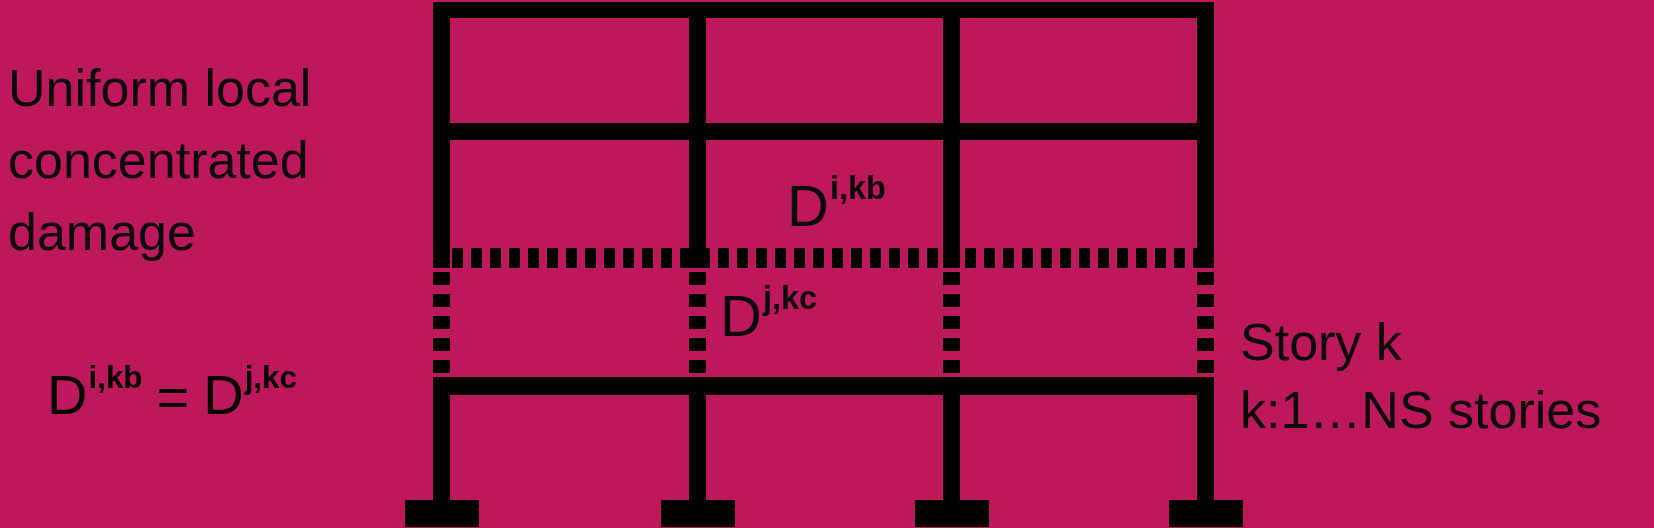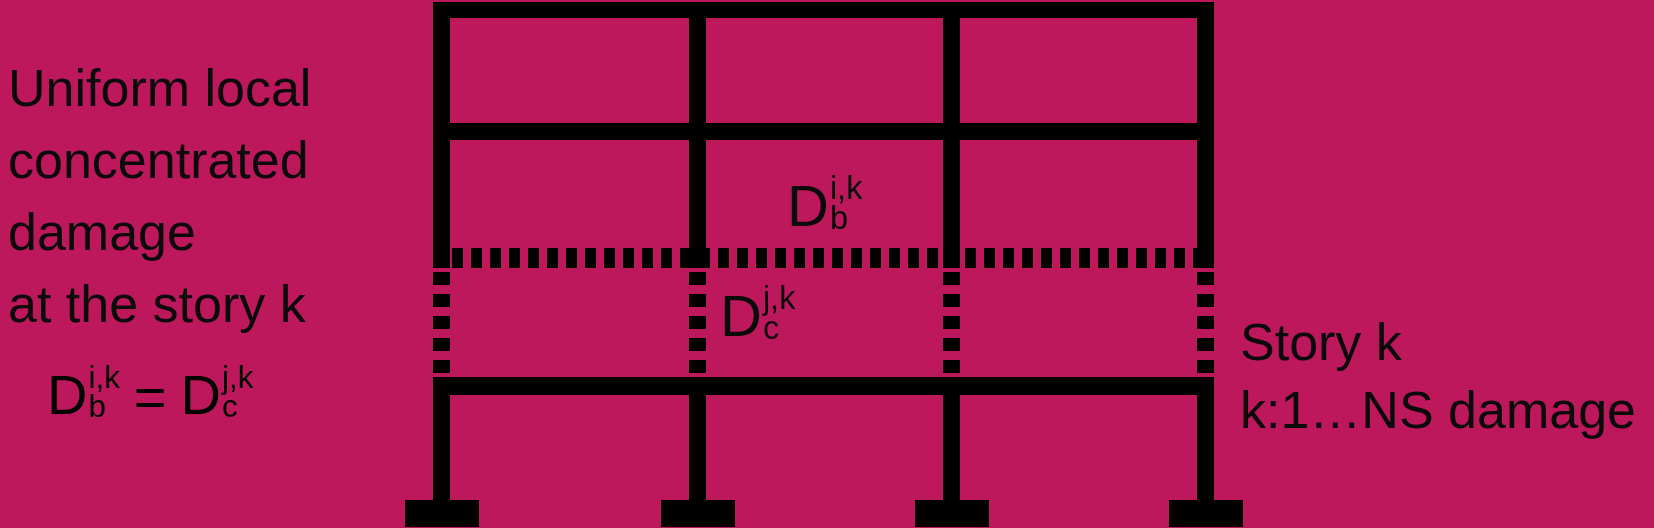--- a/index.html
+++ b/index.html
@@ -46,25 +46,25 @@
     line-height: 68px;
     color: #0a0a0a;
     white-space: nowrap;
   }
 
   
   .dsym { display: inline-flex; align-items: flex-start; line-height: 1; }
   .dsym .base { font-size: 1em; line-height: 0.95; }
   .dsym .ss {
     display: inline-flex;
-    flex-direction: column;
     font-size: 0.56em;
     line-height: 0.92;
     margin-left: 1px;
     transform: translateY(-0.12em);
+    font-weight: bold;
   }
   .eq-sign { line-height: 0.95; transform: translateY(0.04em); }
 
   
   .dmg-label {
     position: absolute;
     font-size: 58px;
     color: #0a0a0a;
     white-space: nowrap;
   }
@@ -97,21 +97,20 @@
 </style>
 </head>
 <body>
 
 <div id="canvas">
 
   <div class="note-left">
     <div>Uniform local</div>
     <div>concentrated</div>
     <div>damage</div>
-    <div>at the story k</div>
   </div>
 
   <div class="equation">
     <span class="dsym">
       <span class="base">D</span>
       <span class="ss">
         <span>i,k</span>
         <span>b</span>
       </span>
     </span>
@@ -170,16 +169,16 @@
           <span>j,k</span>
           <span>c</span>
         </span>
       </span>
     </div>
 
   </div>
 
   <div class="note-right">
     <div>Story k</div>
-    <div>k:1…NS damage</div>
+    <div>k:1…NS stories</div>
   </div>
 
 </div>
 
 </body></html>

